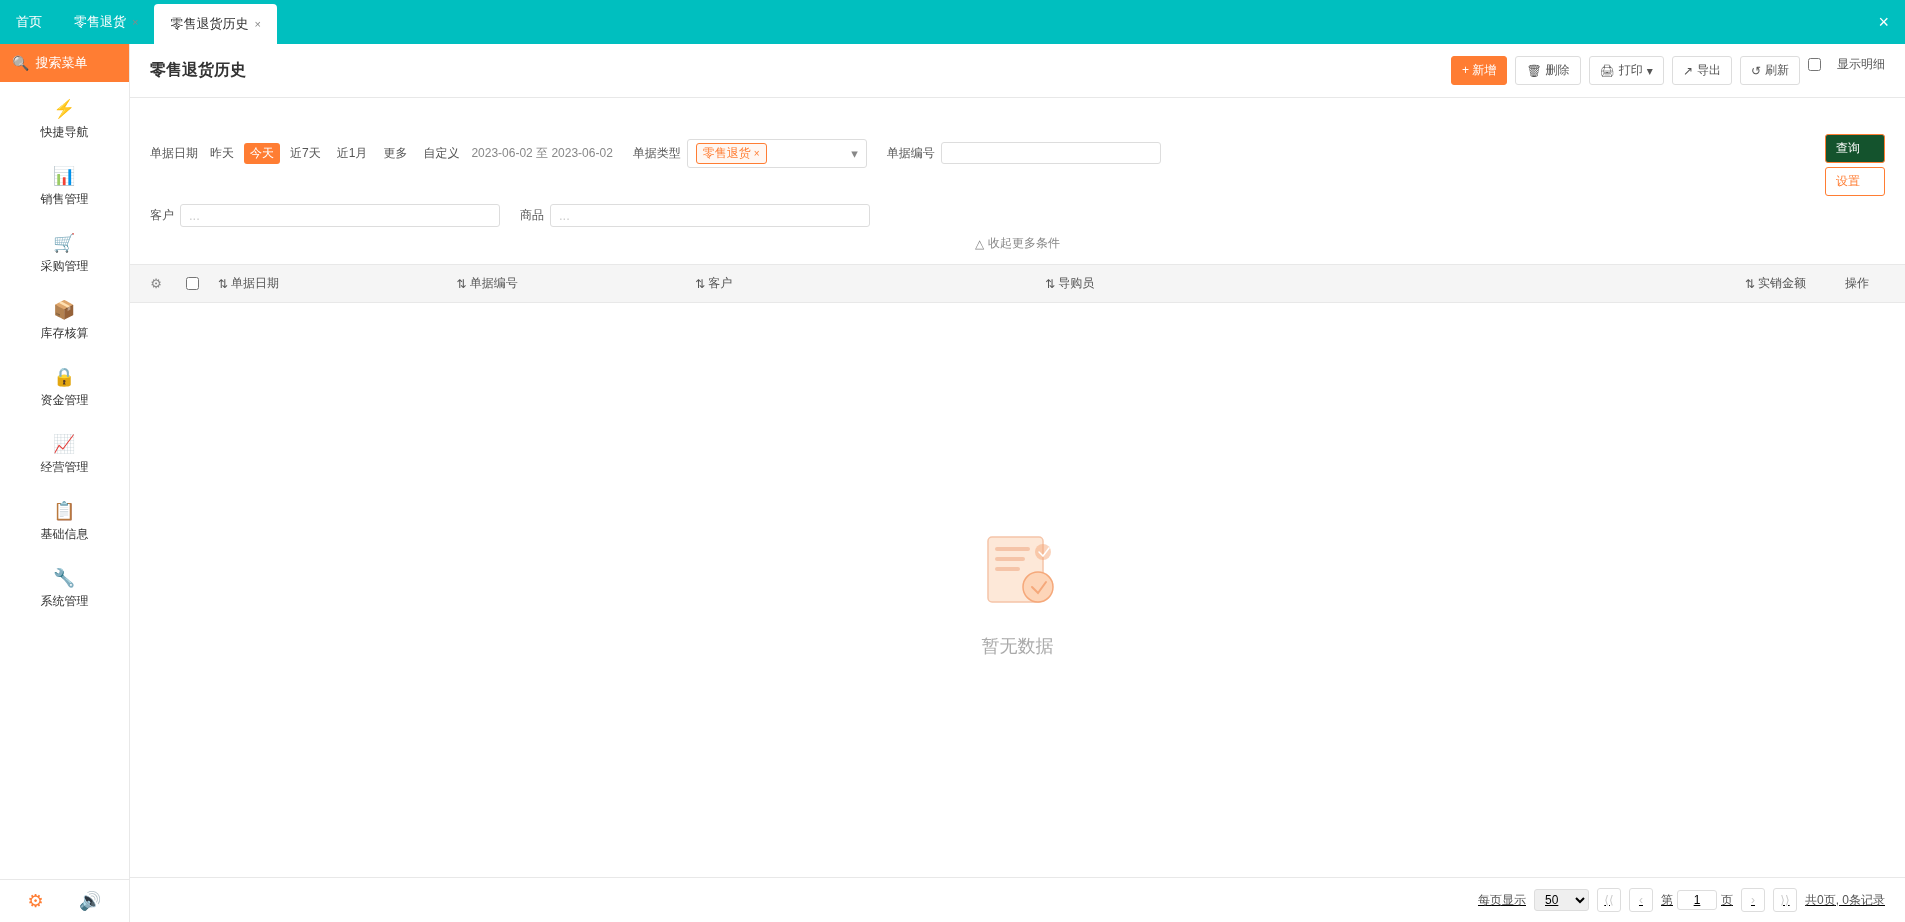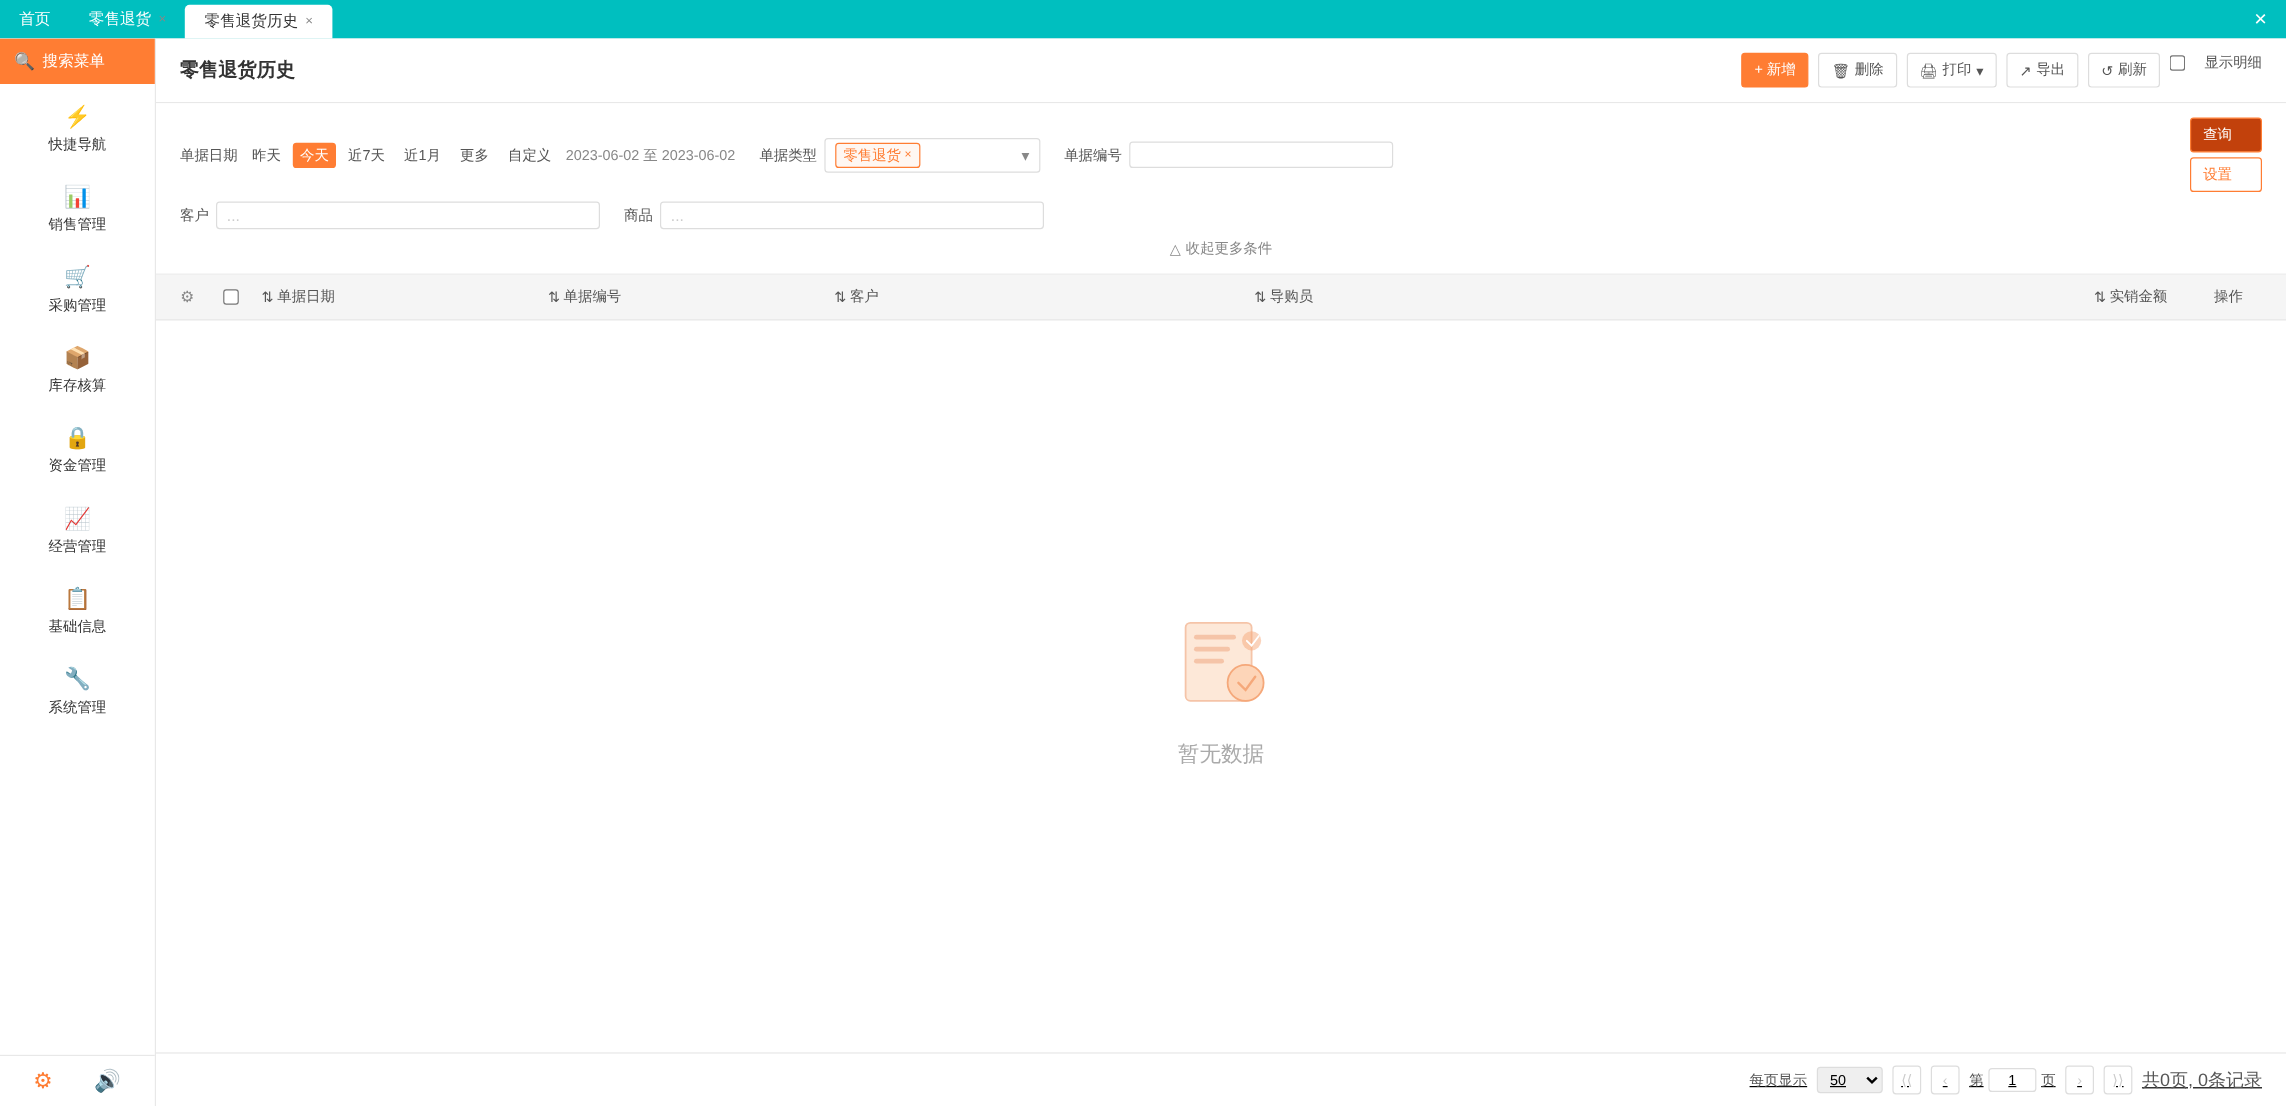--- a/index.html
+++ b/index.html
@@ -1,19 +1,19 @@
 <!DOCTYPE html>
 <html><head>
   <meta charset="utf-8">
   <style>
     * { margin: 0; padding: 0; box-sizing: border-box; }
     body { font-family: "Microsoft YaHei", "PingFang SC", sans-serif; font-size: 13px; background: #f5f5f5; display: flex; flex-direction: column; height: 922px; overflow: hidden; }
 
     
-    .top-bar { background: #00bfbf; height: 32px; display: flex; align-items: center; padding: 0 0; flex-shrink: 0; }
+    .top-bar { background: #00bfbf; height: 44px; display: flex; align-items: center; padding: 0 0; flex-shrink: 0; }
     .top-bar-tabs { display: flex; align-items: stretch; height: 100%; flex: 1; }
     .top-tab { display: flex; align-items: center; padding: 0 16px; color: #fff; font-size: 13px; cursor: pointer; gap: 6px; position: relative; }
     .top-tab.home { background: transparent; color: #fff; }
     .top-tab.active { background: #fff; color: #333; border-radius: 4px 4px 0 0; margin-top: 4px; }
     .top-tab .close-icon { font-size: 11px; color: #888; cursor: pointer; }
     .top-bar-close { color: #fff; padding: 0 16px; font-size: 18px; cursor: pointer; margin-left: auto; }
 
     
     .main-layout { display: flex; flex: 1; overflow: hidden; }
 
@@ -74,21 +74,21 @@
     .empty-text { color: #aaa; font-size: 18px; }
 
     
     .pagination { display: flex; align-items: center; justify-content: flex-end; padding: 10px 20px; background: #fff; border-top: 1px solid #e8e8e8; gap: 8px; flex-shrink: 0; text-decoration: underline; }
     .pagination-label { font-size: 12px; color: #555; }
     .pagination-select { border: 1px solid #ddd; border-radius: 3px; padding: 2px 6px; font-size: 12px; }
     .pagination-btn { width: 24px; height: 24px; display: flex; align-items: center; justify-content: center; border: 1px solid #ddd; border-radius: 3px; background: #fff; cursor: pointer; color: #555; font-size: 12px; }
     .pagination-btn:disabled, .pagination-btn.disabled { color: #ccc; cursor: not-allowed; }
     .pagination-page { display: flex; align-items: center; gap: 4px; font-size: 12px; color: #555; }
     .pagination-page input { width: 40px; border: 1px solid #ddd; border-radius: 3px; padding: 2px 6px; text-align: center; font-size: 12px; }
-    .pagination-info { font-size: 15px; color: #555; }
+    .pagination-info { font-size: 12px; color: #555; }
 
     
     .empty-illustration { width: 100px; height: 100px; position: relative; }
     .empty-illustration svg { width: 100%; height: 100%; }
   </style>
 </head>
 <body>
 
 <div class="top-bar">
   <div class="top-bar-tabs">
@@ -210,21 +210,21 @@
             <span class="chevron">▾</span>
           </div>
         </div>
 
         <div class="filter-item">
           <span class="filter-label">单据编号</span>
           <input class="filter-input" type="text" style="min-width: 220px;">
         </div>
 
         <div style="margin-left: auto; display: flex; flex-direction: column; gap: 4px;">
-          <button class="action-btn btn-primary" style="background:#c2410c;color:#fff;border-color:#ff7d33;min-width:60px;">查询</button>
+          <button class="action-btn btn-primary" style="background:#14532d;color:#fff;border-color:#ff7d33;min-width:60px;margin-top:24px;">查询</button>
           <button class="action-btn btn-setting" style="color:#ff7d33;border-color:#ff7d33;min-width:60px;">设置</button>
         </div>
       </div>
 
       <div class="filter-row">
 
         <div class="filter-item">
           <span class="filter-label">客户</span>
           <div style="display:flex;align-items:center;border:1px solid #ddd;border-radius:3px;padding:3px 8px;min-width:320px;gap:6px;">
             <span style="flex:1;color:#ccc;font-size:13px;">...</span>

